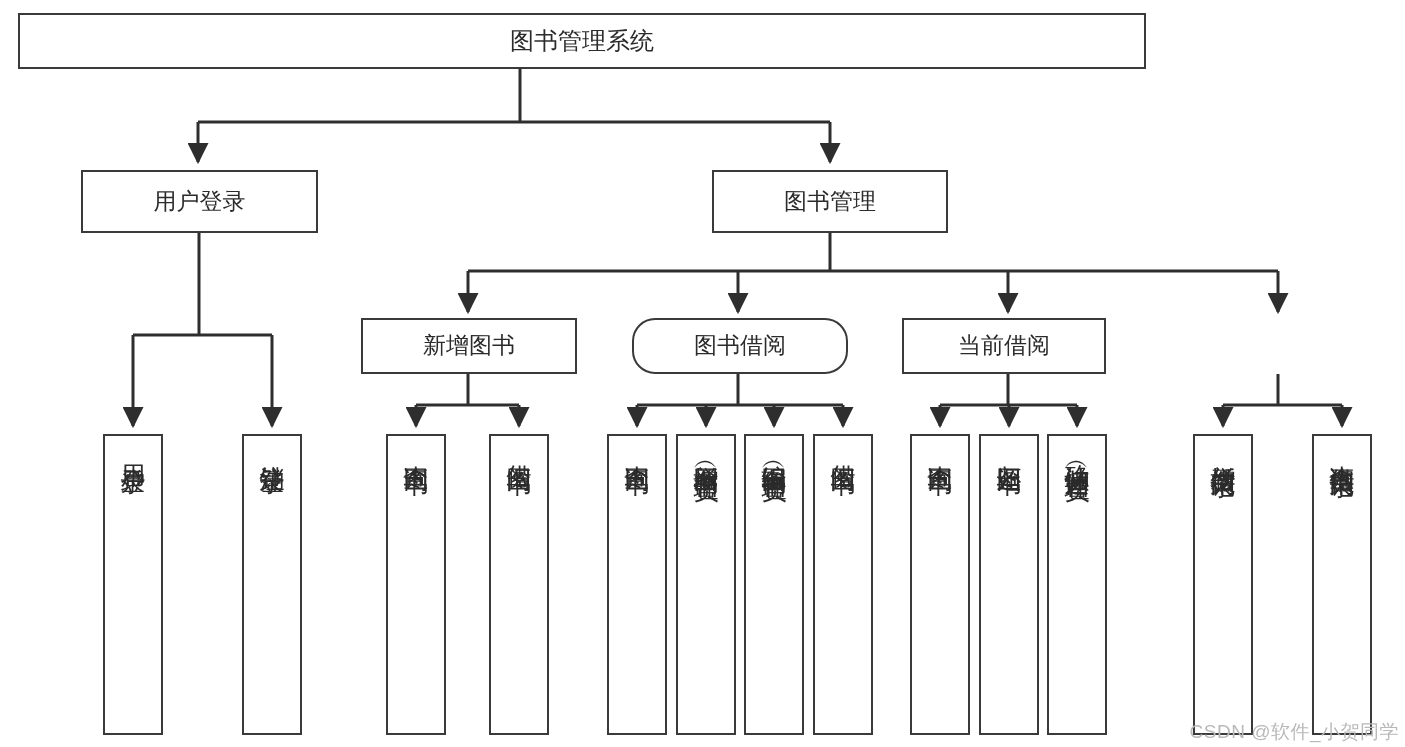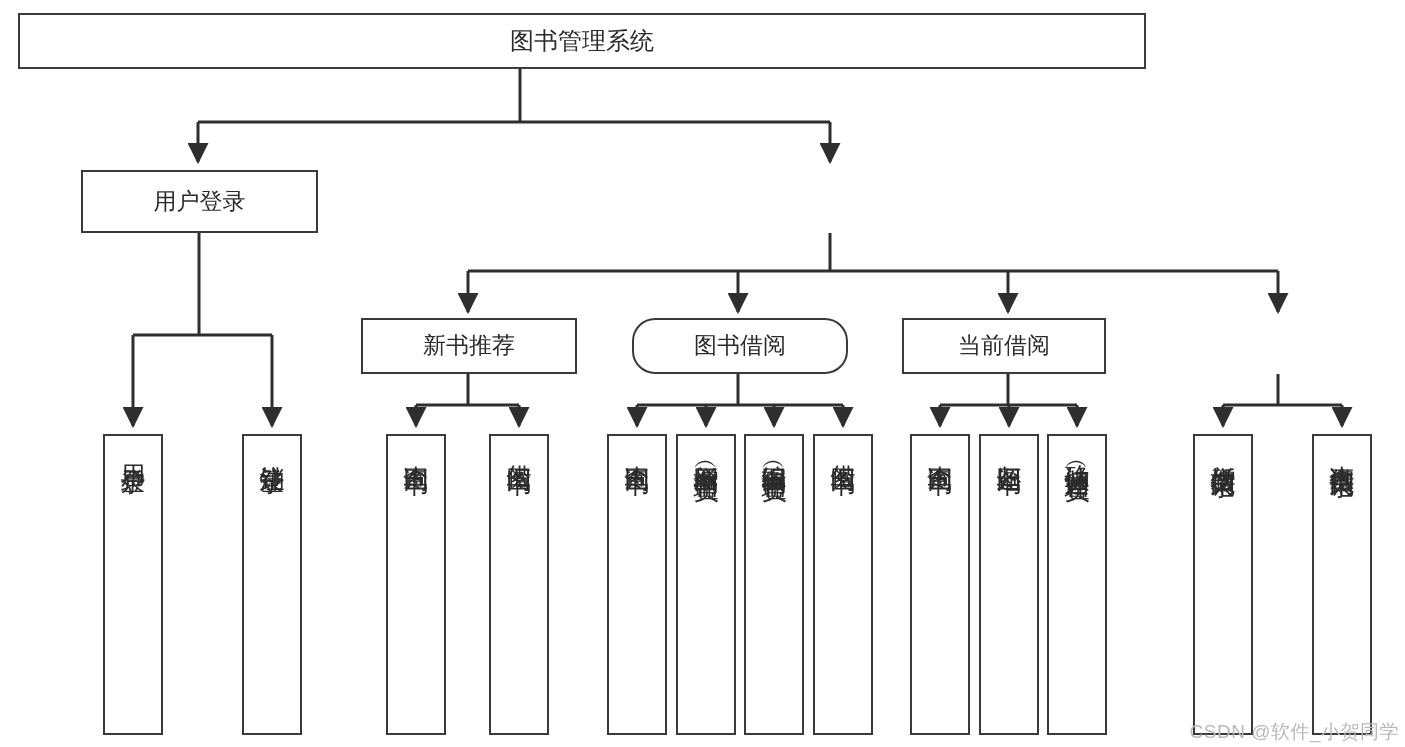--- a/index.html
+++ b/index.html
@@ -123,23 +123,26 @@
     </g>
   </svg>
 
   <div class="node horizontal" id="root-node" style="left:18px; top:13px; width:1128px; height:56px;">
     <span class="label">图书管理系统</span>
   </div>
 
   <div class="node horizontal" style="left:81px; top:170px; width:237px; height:63px;">
     <span class="label">用户登录</span>
   </div>
+  <div class="node horizontal" style="left:712px; top:170px; width:236px; height:63px;">
+    <span class="label">图书管理</span>
+  </div>
 
   <div class="node horizontal" style="left:361px; top:318px; width:216px; height:56px;">
-    <span class="label">新书推荐</span>
+    <span class="label">新增图书</span>
   </div>
   <div class="node horizontal" style="left:632px; top:318px; width:216px; height:56px;border-radius:23px;">
     <span class="label">图书借阅</span>
   </div>
   <div class="node horizontal" style="left:902px; top:318px; width:204px; height:56px;">
     <span class="label">当前借阅</span>
   </div>
 
   <div class="node vertical" style="left:103px; top:434px; width:60px; height:301px;">
     <span class="label">用户登录</span>

